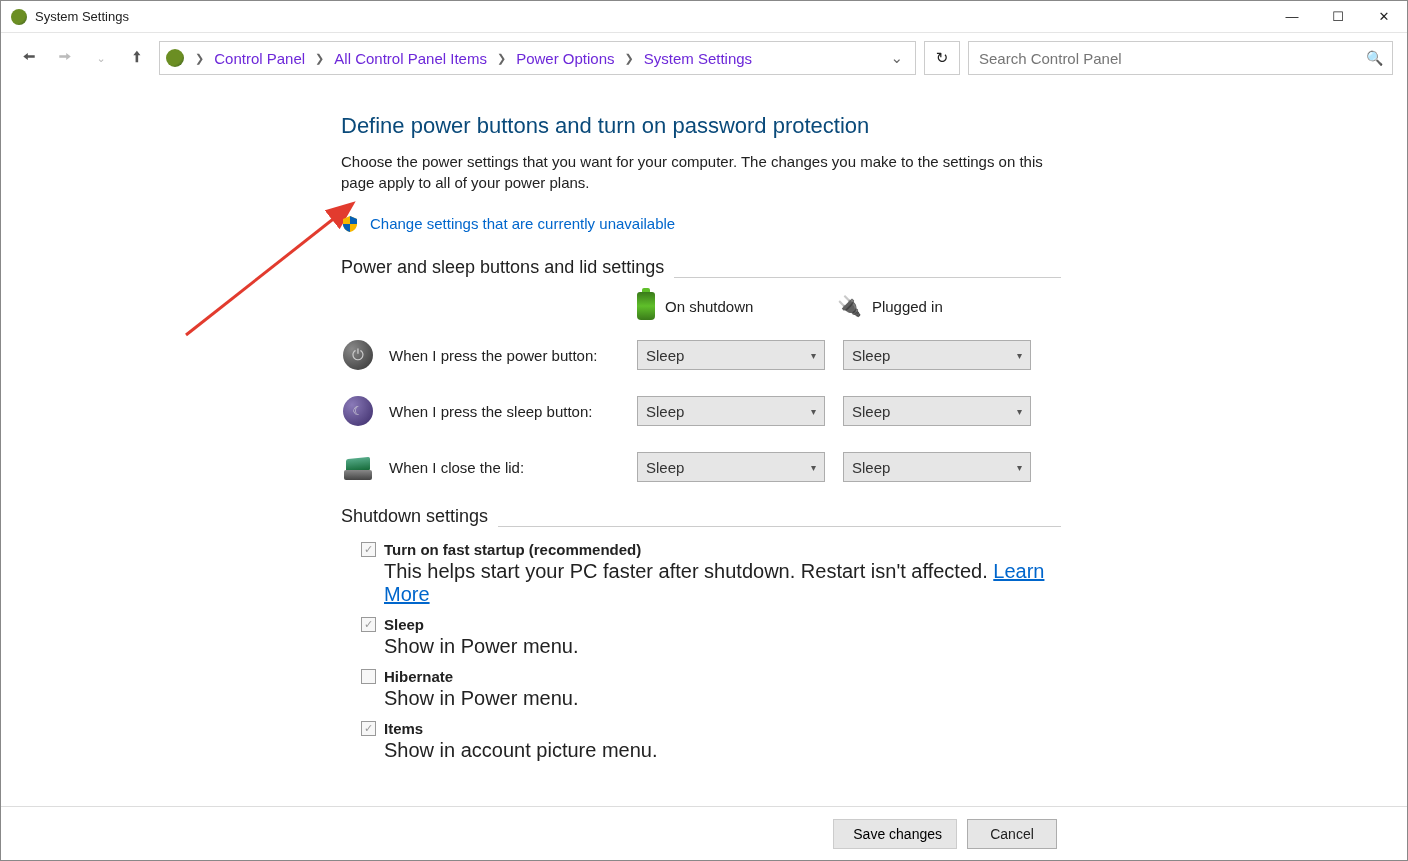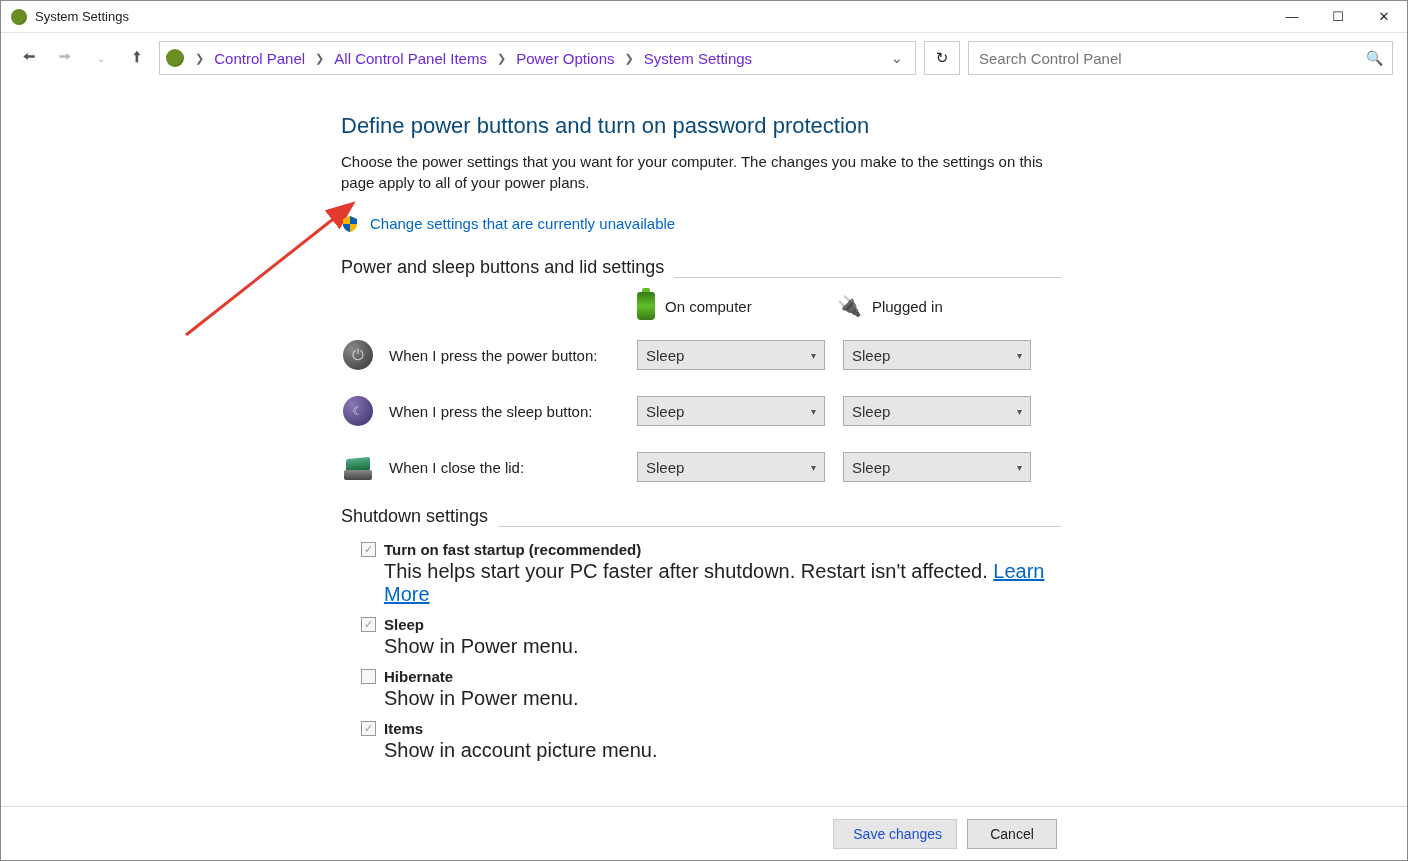--- a/index.html
+++ b/index.html
@@ -283,21 +283,21 @@
   }
   .btn {
     min-width: 90px;
     height: 30px;
     border: 1px solid #adadad;
     background: #e6e6e6;
     font-size: 14px;
     display: flex; align-items: center; justify-content: center;
     padding: 0 14px;
   }
-  .btn.disabled { color: #1d4ed8; border-color: #ccc; padding-left: 19px; }
+  .btn.disabled { color: #000000; border-color: #ccc; padding-left: 19px; }
 </style>
 </head>
 <body>
 
 <div class="titlebar">
   <span class="win-icon"></span>
   <span class="title">System Settings</span>
   <div class="win-controls">
     <div class="win-btn">—</div>
     <div class="win-btn">☐</div>
@@ -360,21 +360,21 @@
 
     <div class="section-header">
       <span>Power and sleep buttons and lid settings</span>
       <span class="line"></span>
     </div>
 
     <div class="cols-header">
       <div class="spacer"></div>
       <div class="col-head">
         <span class="battery-icon"></span>
-        <span>On computer</span>
+        <span>On shutdown</span>
       </div>
       <div class="col-head">
         <span class="plug-icon">🔌</span>
         <span>Plugged in</span>
       </div>
     </div>
 
     <div class="setting-row">
       <div class="row-icon">
           <div class="power-btn-icon">⏻</div>

